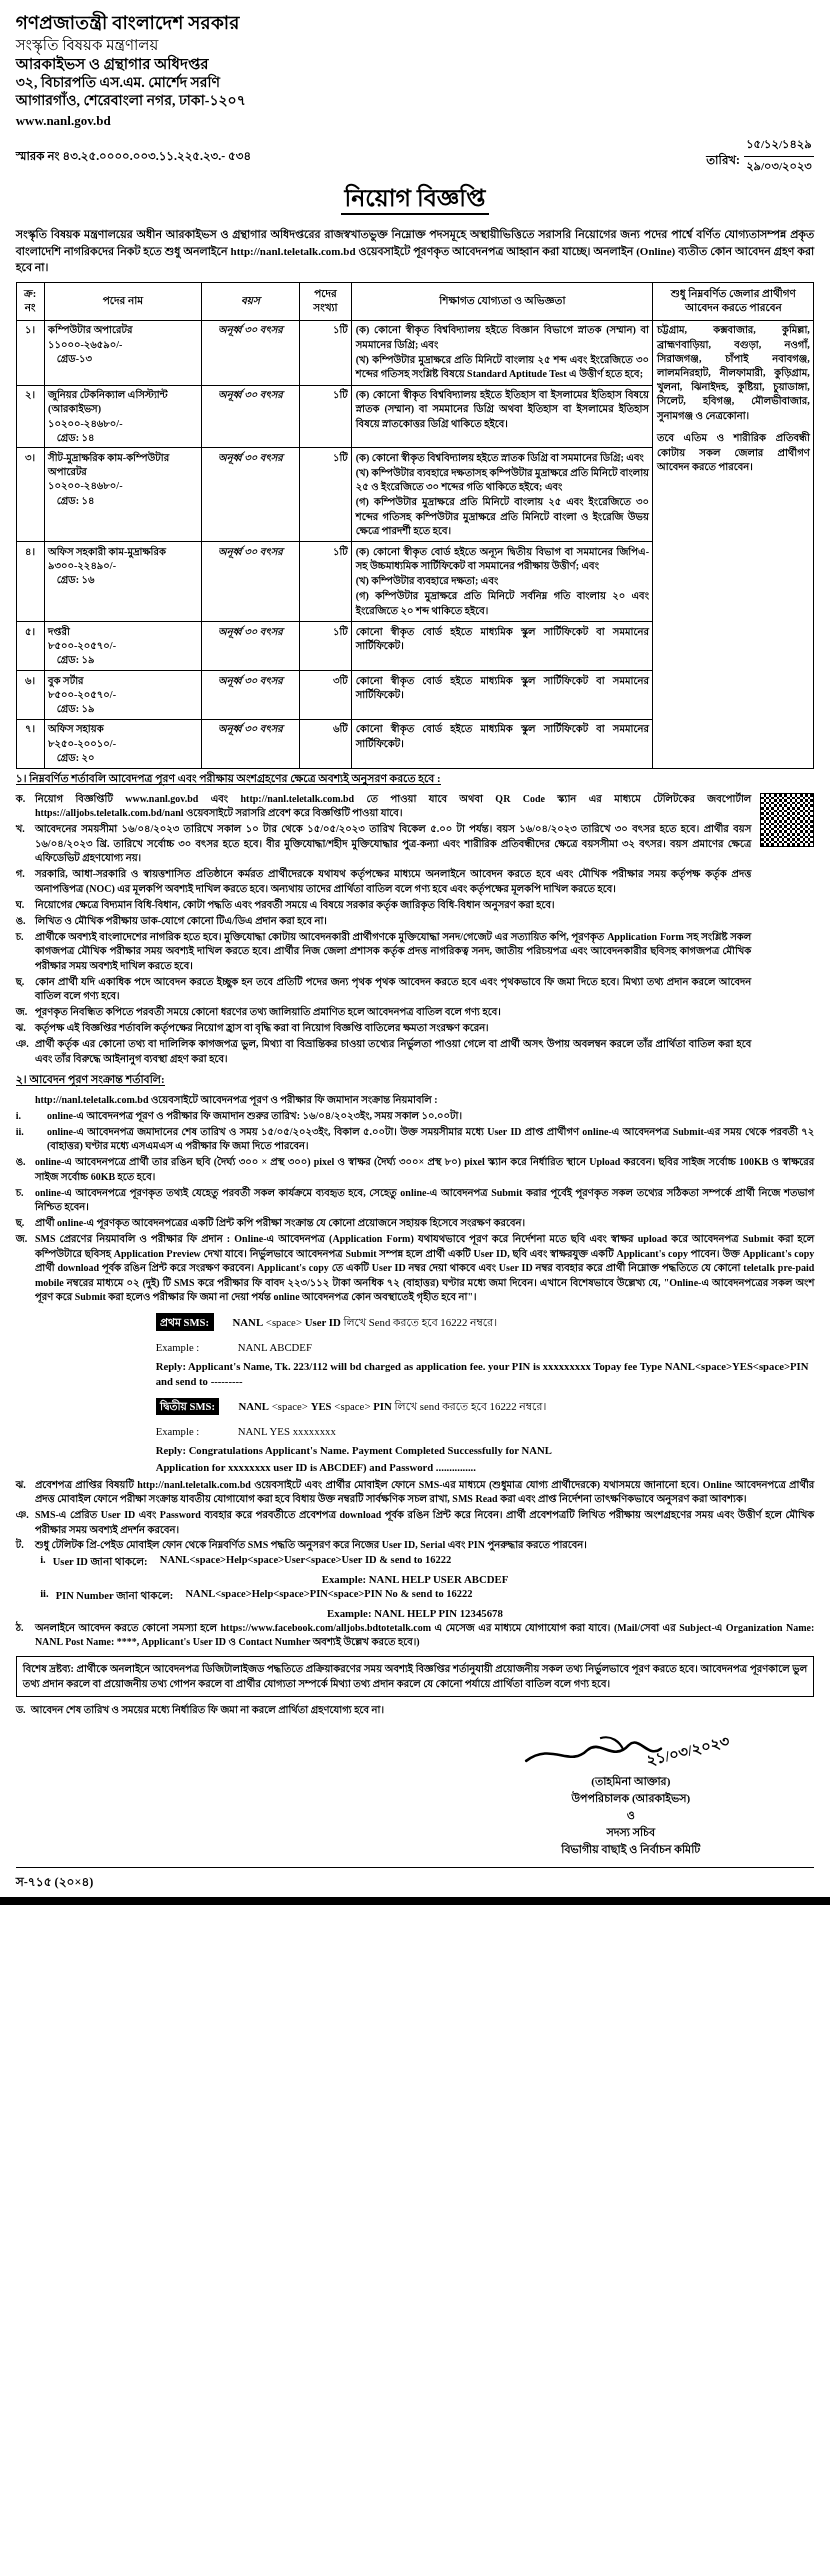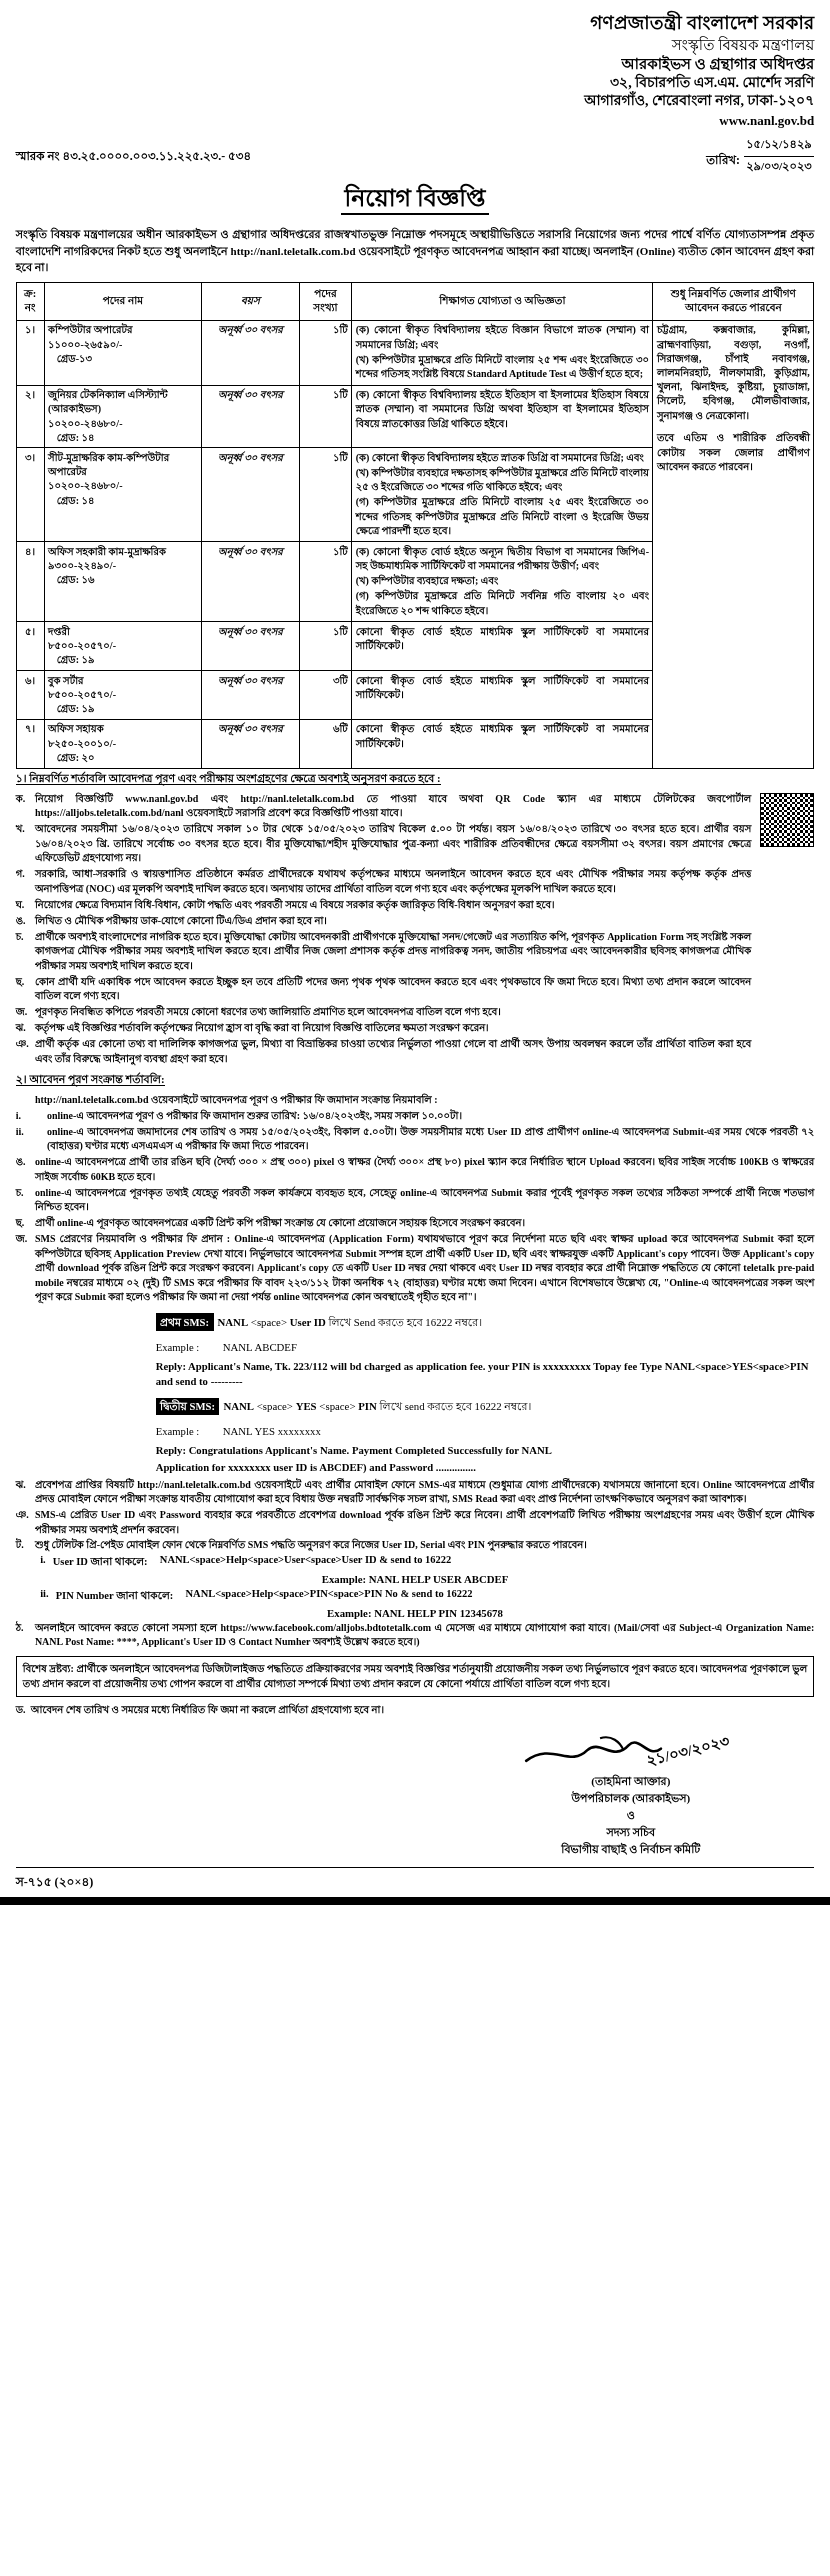--- a/index.html
+++ b/index.html
@@ -19,38 +19,38 @@
     background: #fff;
     position: relative;
     padding: 0;
   }
   .sheet {
     margin: 0 15.7px;
     padding-top: 12.2px;
   }
 
   
-  .hdr { text-align: right; line-height: 1.28; }
+  .hdr { text-align: left; line-height: 1.28; }
   .hdr .l1 { font-size: 18.4px; font-weight: 700; letter-spacing: 0.2px; }
   .hdr .l2 { font-size: 15px; font-weight: 400; }
   .hdr .l3 { font-size: 15px; font-weight: 600; }
   .hdr .l4 { font-size: 14px; font-weight: 600; }
   .hdr .l5 { font-size: 14px; font-weight: 600; }
   .hdr .site { font-size: 13px; font-weight: 700; margin-top: 2.6px;
                font-family: "Liberation Serif", serif; }
 
   
   .memoline {
     display: flex; justify-content: space-between; align-items: flex-start;
     margin-top: 7px; font-size: 11.8px; font-weight: 600;
   }
   .memo-no { padding-top: 10.5px; }
   .date-wrap { display: flex; align-items: center; gap: 3.5px; }
   .date-lbl { padding-top: 8.7px; font-size: 11.8px; }
-  .date-stack { text-align: right; font-size: 11.4px; font-weight: 700; }
+  .date-stack { text-align: left; font-size: 11.4px; font-weight: 700; }
   .date-stack .top { border-bottom: 1.4px solid #000; padding: 0 2.6px 0.9px; }
   .date-stack .bot { padding: 0.9px 2.6px 0; }
 
   
   .title {
     text-align: center;
     font-size: 23.6px;
     font-weight: 700;
     margin: 3.5px 0 1.7px;
   }
@@ -121,21 +121,21 @@
   .item.indent > .mk { min-width: 26px; }
   .narrow .tx { padding-right: 63px; }
 
   .sec2-head {
     font-size: 11px; font-weight: 700; margin: 5.2px 0 2.6px;
   }
   .sec2-head span { border-bottom: 1.2px solid #000; }
 
   
   .sms-block { margin: 3.5px 0 3.5px 140px; font-size: 10.8px; line-height: 1.5; }
-  .sms-line { display: flex; gap: 4px; align-items: baseline; margin-bottom: 0.9px; margin-top: 8px; }
+  .sms-line { display: flex; gap: 19px; align-items: baseline; margin-bottom: 0.9px; margin-top: 8px; }
   .tag {
     background: #000; color: #fff; font-weight: 700; padding: 0.9px 4.4px;
     font-family: "Liberation Serif", serif; font-size: 10.7px;
     white-space: nowrap;
   }
   .lbl-ex { font-family: "Liberation Serif", serif; font-size: 10.7px; min-width: 63px; }
   .mono-en { font-family: "Liberation Serif", serif; font-weight: 700; }
   .reply { font-family: "Liberation Serif", serif; font-size: 10.7px; font-weight: 700;
            margin: 1.7px 0 1.7px 0; line-height: 1.45; text-align: left; }
 

